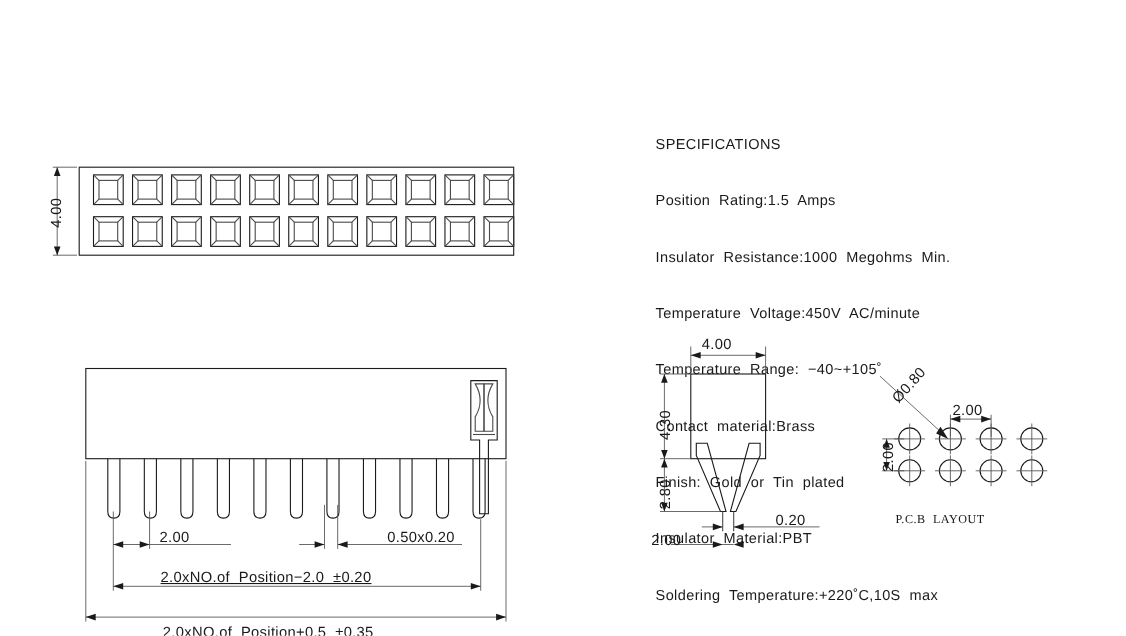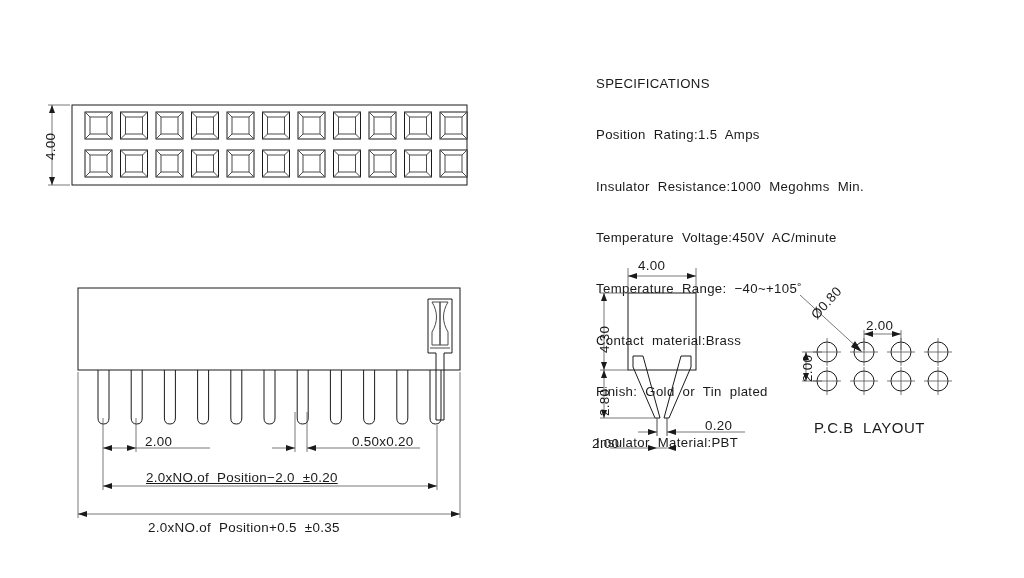--- a/index.html
+++ b/index.html
@@ -5,21 +5,21 @@
   html, body {
     margin: 0; padding: 0;
     background: #ffffff;
   }
   body {
     width: 1024px; height: 578px;
     position: relative; overflow: hidden;
     font-family: "Liberation Sans", sans-serif;
     color: #1a1a1a;
   }
-  .stage { position: absolute; inset: 0; }
+  .stage { position: absolute; inset: 0; margin-top: 47px; }
 
   
   .specs {
     position: absolute;
     left: 596px; top: 41px;
     width: 400px;
     font-size: 13.2px;
     line-height: 17.1px;
     letter-spacing: 0.35px;
     color: #1a1a1a;
@@ -38,23 +38,24 @@
   .dim.vert {
     transform-origin: 0 0;
     transform: rotate(-90deg);
   }
   .dim.diag {
     transform-origin: 0 0;
     transform: rotate(-48deg);
   }
   .caption {
     position: absolute;
-    font-size: 15px;
+    font-size: 11px;
     letter-spacing: 0.5px;
     white-space: pre;
+    font-family: Liberation Serif, serif;
   }
   svg { position: absolute; left: 0; top: 0; overflow: visible; }
   .ln   { stroke: #1a1a1a; stroke-width: 1; fill: none; }
   .ln2  { stroke: #4a4a4a; stroke-width: 1; fill: none; }
   .thin { stroke: #555; stroke-width: 0.8; fill: none; }
   .fillw { fill: #ffffff; }
   .arrowhead { fill: #1a1a1a; stroke: none; }
 </style>
 </head>
 <body>
@@ -63,20 +64,21 @@
 
   <div class="specs">
     <div>SPECIFICATIONS</div>
     <div>Position  Rating:1.5  Amps</div>
     <div>Insulator  Resistance:1000  Megohms  Min.</div>
     <div>Temperature  Voltage:450V  AC/minute</div>
     <div>Temperature  Range:  −40~+105˚</div>
     <div>Contact  material:Brass</div>
     <div>Finish:  Gold  or  Tin  plated</div>
     <div>Insulator  Material:PBT</div>
+    <div>Soldering  Temperature:+220˚C,10S  max</div>
   </div>
 
   <svg width="1024" height="578">
 
     <rect class="ln" x="72" y="105" width="395" height="80"></rect>
 
     <g id="top-sockets">
         <g>
           <rect x="85" y="112" width="27" height="27" class="ln fillw"></rect>
           <rect x="90" y="117" width="17" height="17" class="ln2"></rect>

